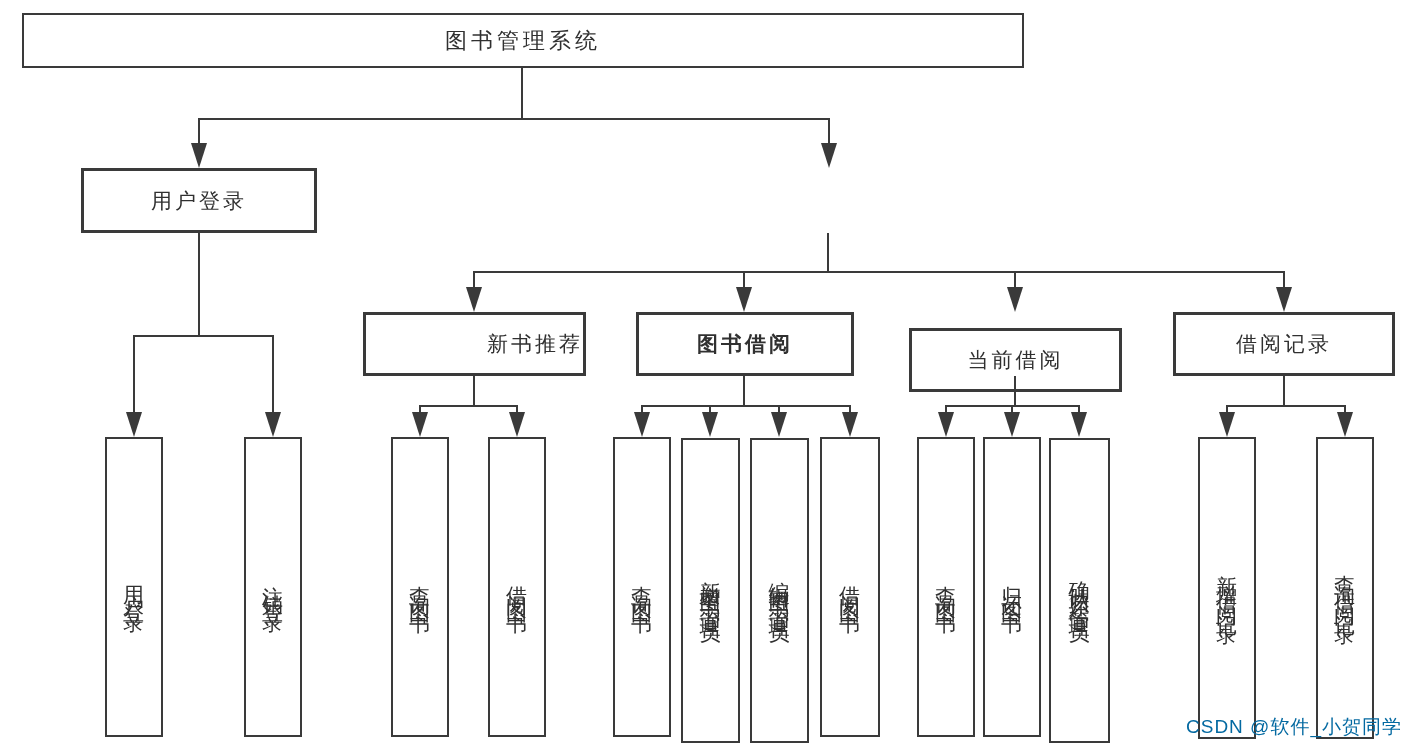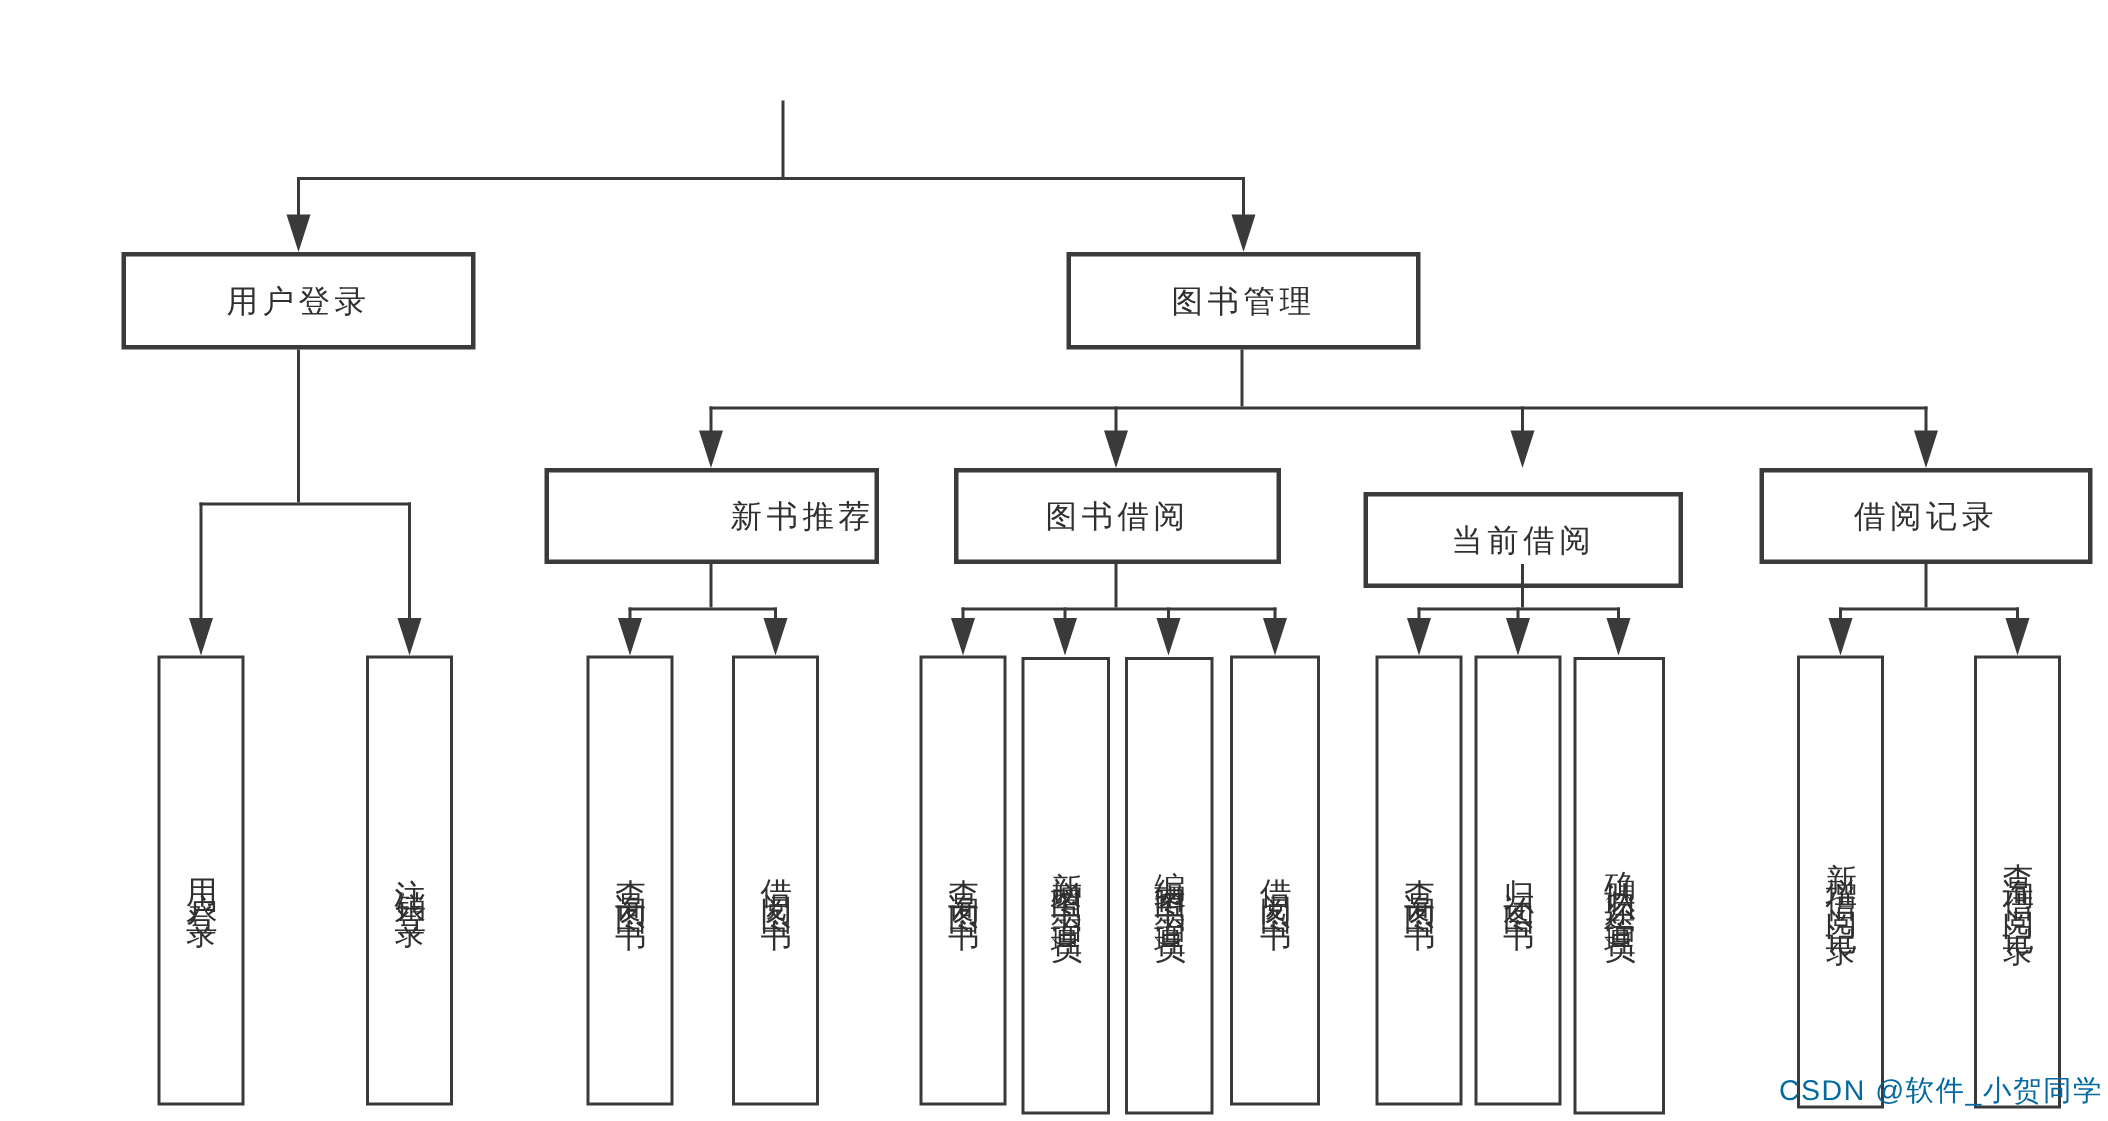--- a/index.html
+++ b/index.html
@@ -25,33 +25,33 @@
       border-right:8px solid transparent;border-top:25px solid #3a3a3a;}
   
   .watermark{position:absolute;left:1186px;top:714px;font-size:19px;letter-spacing:1px;
              color:#0369a1;z-index:6;white-space:nowrap;}
 </style>
 </head>
 <body>
 
 <div id="page">
 
+  <div class="box thin" style="left:22px;top:13px;width:1002px;height:55px;">
+    <span class="hlabel big">图书管理系统</span>
+  </div>
 
   <div class="vl" style="left:521px;top:67px;height:51px;"></div>
   <div class="hl" style="left:198px;top:118px;width:632px;"></div>
   <div class="vl" style="left:198px;top:118px;height:30px;"></div>
   <div class="vl" style="left:828px;top:118px;height:30px;"></div>
   <div class="ar" style="left:191px;top:143px;"></div>
   <div class="ar" style="left:821px;top:143px;"></div>
 
   <div class="box" style="left:81px;top:168px;width:236px;height:65px;">
     <span class="hlabel">用户登录</span>
-  </div>
-  <div class="box" style="left:711px;top:168px;width:236px;height:65px;">
-    <span class="hlabel">图书管理</span>
   </div>
 
   <div class="vl" style="left:198px;top:233px;height:102px;"></div>
   <div class="hl" style="left:133px;top:335px;width:141px;"></div>
   <div class="vl" style="left:133px;top:335px;height:83px;"></div>
   <div class="vl" style="left:272px;top:335px;height:83px;"></div>
   <div class="ar" style="left:126px;top:412px;"></div>
   <div class="ar" style="left:265px;top:412px;"></div>
 
   <div class="vl" style="left:827px;top:233px;height:38px;"></div>
@@ -61,21 +61,21 @@
   <div class="vl" style="left:1014px;top:271px;height:21px;"></div>
   <div class="vl" style="left:1283px;top:271px;height:21px;"></div>
   <div class="ar" style="left:466px;top:287px;"></div>
   <div class="ar" style="left:736px;top:287px;"></div>
   <div class="ar" style="left:1007px;top:287px;"></div>
   <div class="ar" style="left:1276px;top:287px;"></div>
 
   <div class="box" style="left:363px;top:312px;width:223px;height:64px;justify-content:flex-end;">
     <span class="hlabel">新书推荐</span>
   </div>
-  <div class="box" style="left:636px;top:312px;width:218px;height:64px;">
+  <div class="box" style="left:636px;top:312px;width:218px;height:64px;font-weight:bold;">
     <span class="hlabel">图书借阅</span>
   </div>
   <div class="box" style="left:909px;top:328px;width:213px;height:64px;">
     <span class="hlabel">当前借阅</span>
   </div>
   <div class="box" style="left:1173px;top:312px;width:222px;height:64px;">
     <span class="hlabel">借阅记录</span>
   </div>
 
   <div class="vl" style="left:473px;top:376px;height:29px;"></div>

